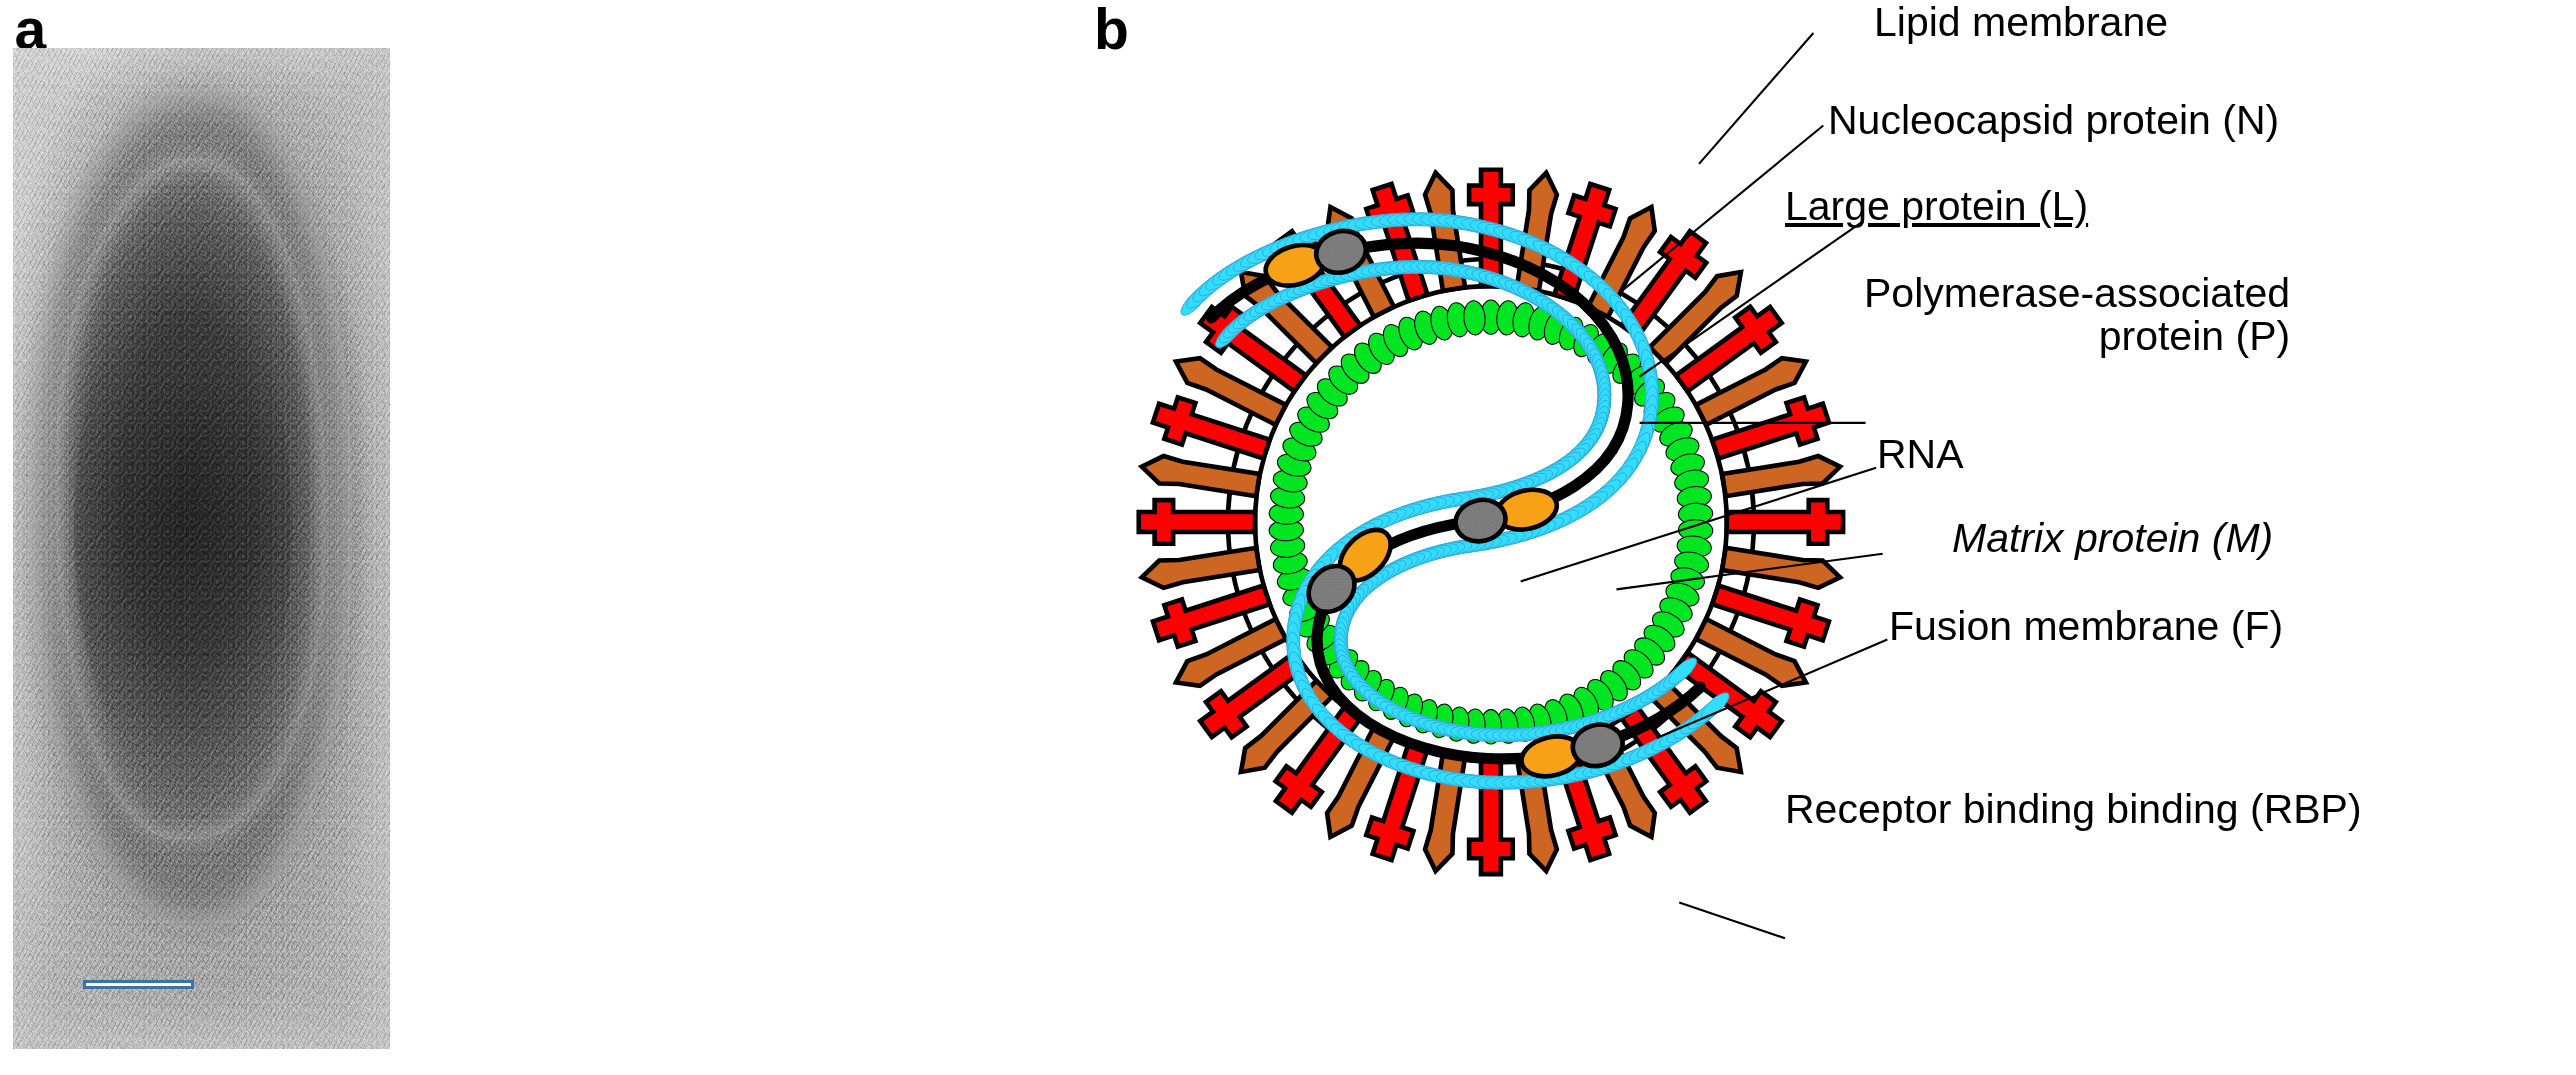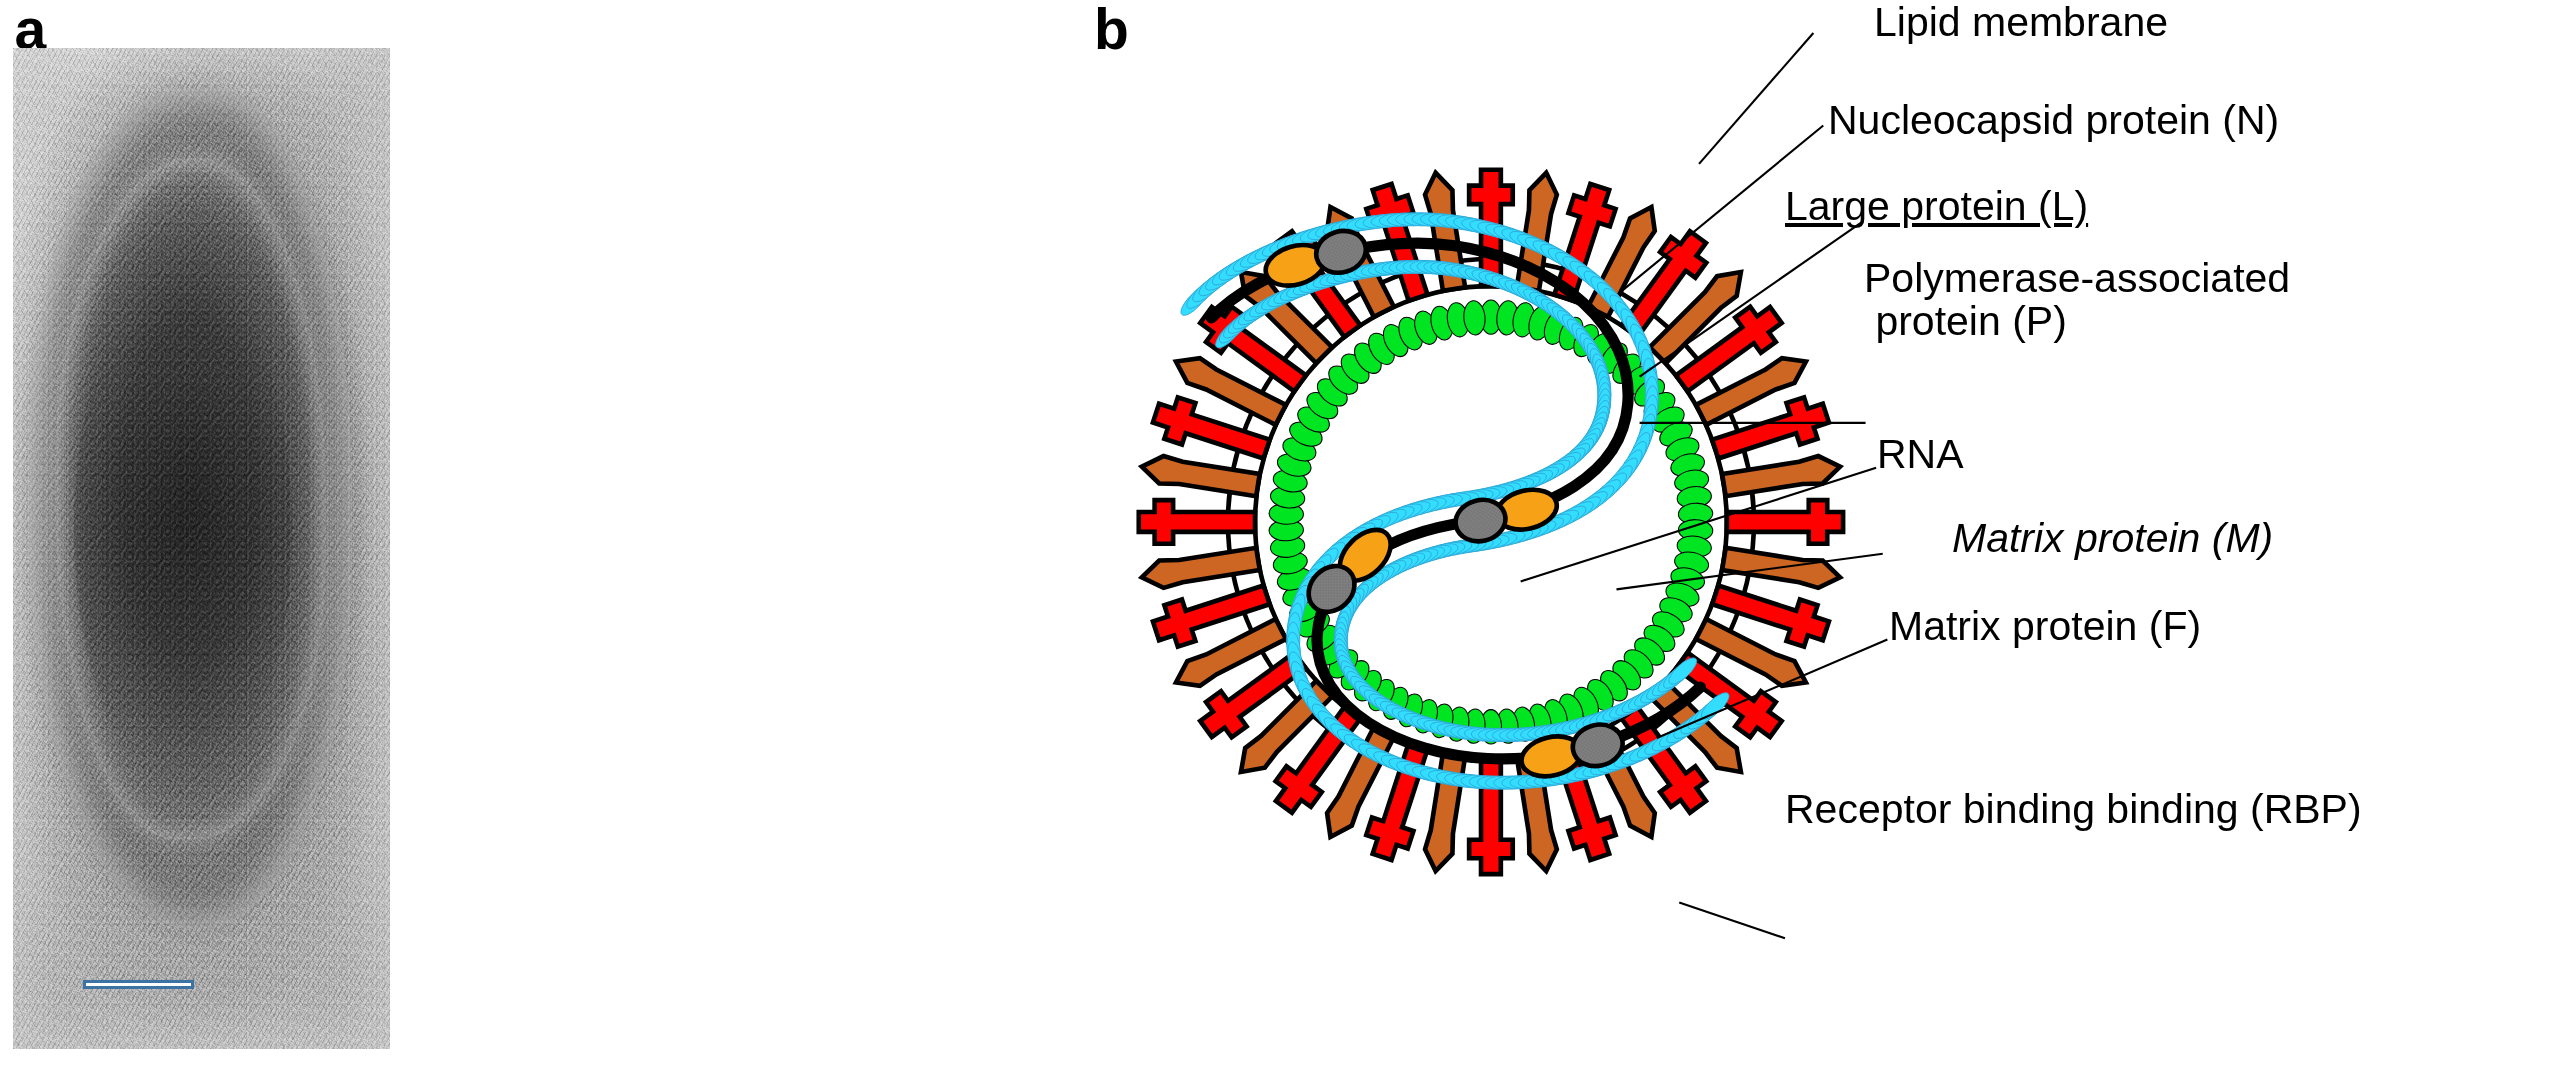--- a/index.html
+++ b/index.html
@@ -51,21 +51,21 @@
   
   #panel-b{position:absolute;left:1058px;top:0;width:1518px;height:1075px;}
   #virion-svg{position:absolute;left:0;top:0;width:1518px;height:1075px;}
 
   
   .callout{position:absolute;color:#000;font-size:41px;line-height:1.04;white-space:pre;
            font-family:"Liberation Sans", sans-serif;}
   #label-lipid-membrane        {left:1874px;top:1.3px;}
   #label-nucleocapsid-protein  {left:1828px;top:99px;}
   #label-large-protein         {left:1785px;top:185px;text-decoration:underline;}
-  #label-polymerase-associated {left:1864px;top:257px;text-align:left;}
+  #label-polymerase-associated {left:1864px;top:272px;text-align:right;}
   #label-rna                   {left:1877px;top:433px;text-align:center;}
   #label-matrix-protein        {left:1952px;top:517px;font-style:italic;}
   #label-fusion-protein        {left:1889px;top:605px;}
   #label-receptor-binding      {left:1785px;top:788px;}
 </style>
 </head>
 <body>
 
 <div class="panel-letter" id="panel-a-letter">a</div>
 
@@ -638,15 +638,15 @@
     </svg>
 </div>
 
 <div class="callout" id="label-lipid-membrane">Lipid membrane</div>
 <div class="callout" id="label-nucleocapsid-protein">Nucleocapsid protein (N)</div>
 <div class="callout" id="label-large-protein">Large protein (L)</div>
 <div class="callout" id="label-polymerase-associated">Polymerase-associated
  protein (P)</div>
 <div class="callout" id="label-rna">RNA</div>
 <div class="callout" id="label-matrix-protein">Matrix protein (M)</div>
-<div class="callout" id="label-fusion-protein">Matrix protein (F)</div>
+<div class="callout" id="label-fusion-protein">Fusion membrane (F)</div>
 <div class="callout" id="label-receptor-binding">Receptor binding binding (RBP)</div>
 
 
 </body></html>

